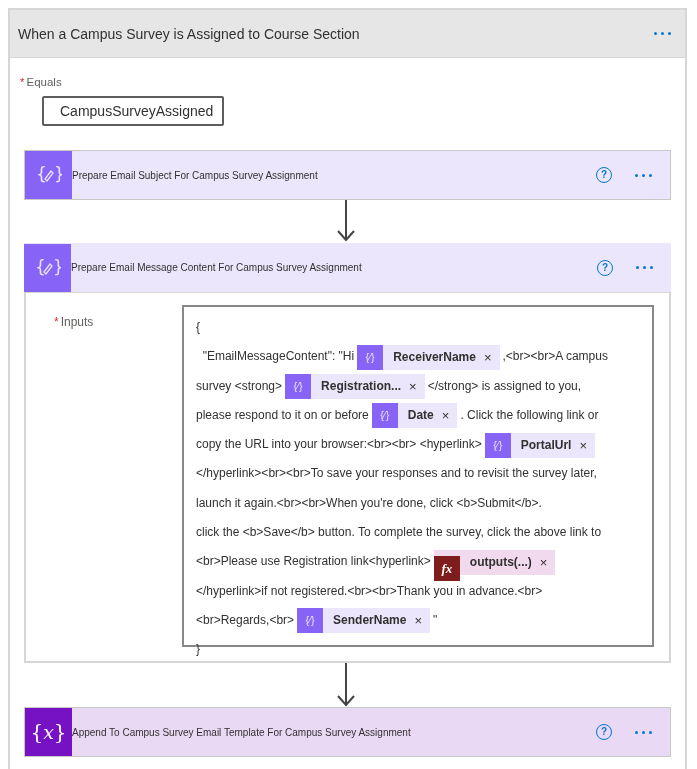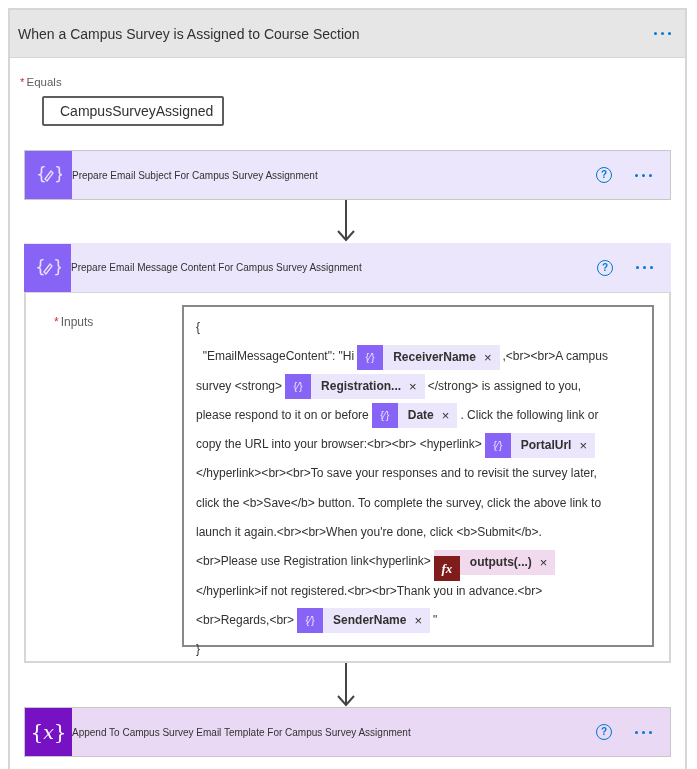--- a/index.html
+++ b/index.html
@@ -130,22 +130,22 @@
             <span class="ti">{⁄}</span>
             <span class="tl">Date</span>
             <span class="tx">×</span>
           </span><span>. Click the following link or</span></div>
       <div><span>copy the URL into your browser:&lt;br&gt;&lt;br&gt; &lt;hyperlink&gt;</span><span class="tok var">
             <span class="ti">{⁄}</span>
             <span class="tl">PortalUrl</span>
             <span class="tx">×</span>
           </span></div>
       <div>&lt;/hyperlink&gt;&lt;br&gt;&lt;br&gt;To save your responses and to revisit the survey later,</div>
+      <div>launch it again.&lt;br&gt;&lt;br&gt;When you're done, click &lt;b&gt;Submit&lt;/b&gt;.</div>
       <div>click the &lt;b&gt;Save&lt;/b&gt; button. To complete the survey, click the above link to</div>
-      <div>launch it again.&lt;br&gt;&lt;br&gt;When you're done, click &lt;b&gt;Submit&lt;/b&gt;.</div>
       <div><span>&lt;br&gt;Please use Registration link&lt;hyperlink&gt;</span><span class="tok fx">
             <span class="ti">fx</span>
             <span class="tl">outputs(...)</span>
             <span class="tx">×</span>
           </span></div>
       <div>&lt;/hyperlink&gt;if not registered.&lt;br&gt;&lt;br&gt;Thank you in advance.&lt;br&gt;</div>
       <div><span>&lt;br&gt;Regards,&lt;br&gt;</span><span class="tok var">
             <span class="ti">{⁄}</span>
             <span class="tl">SenderName</span>
             <span class="tx">×</span>

